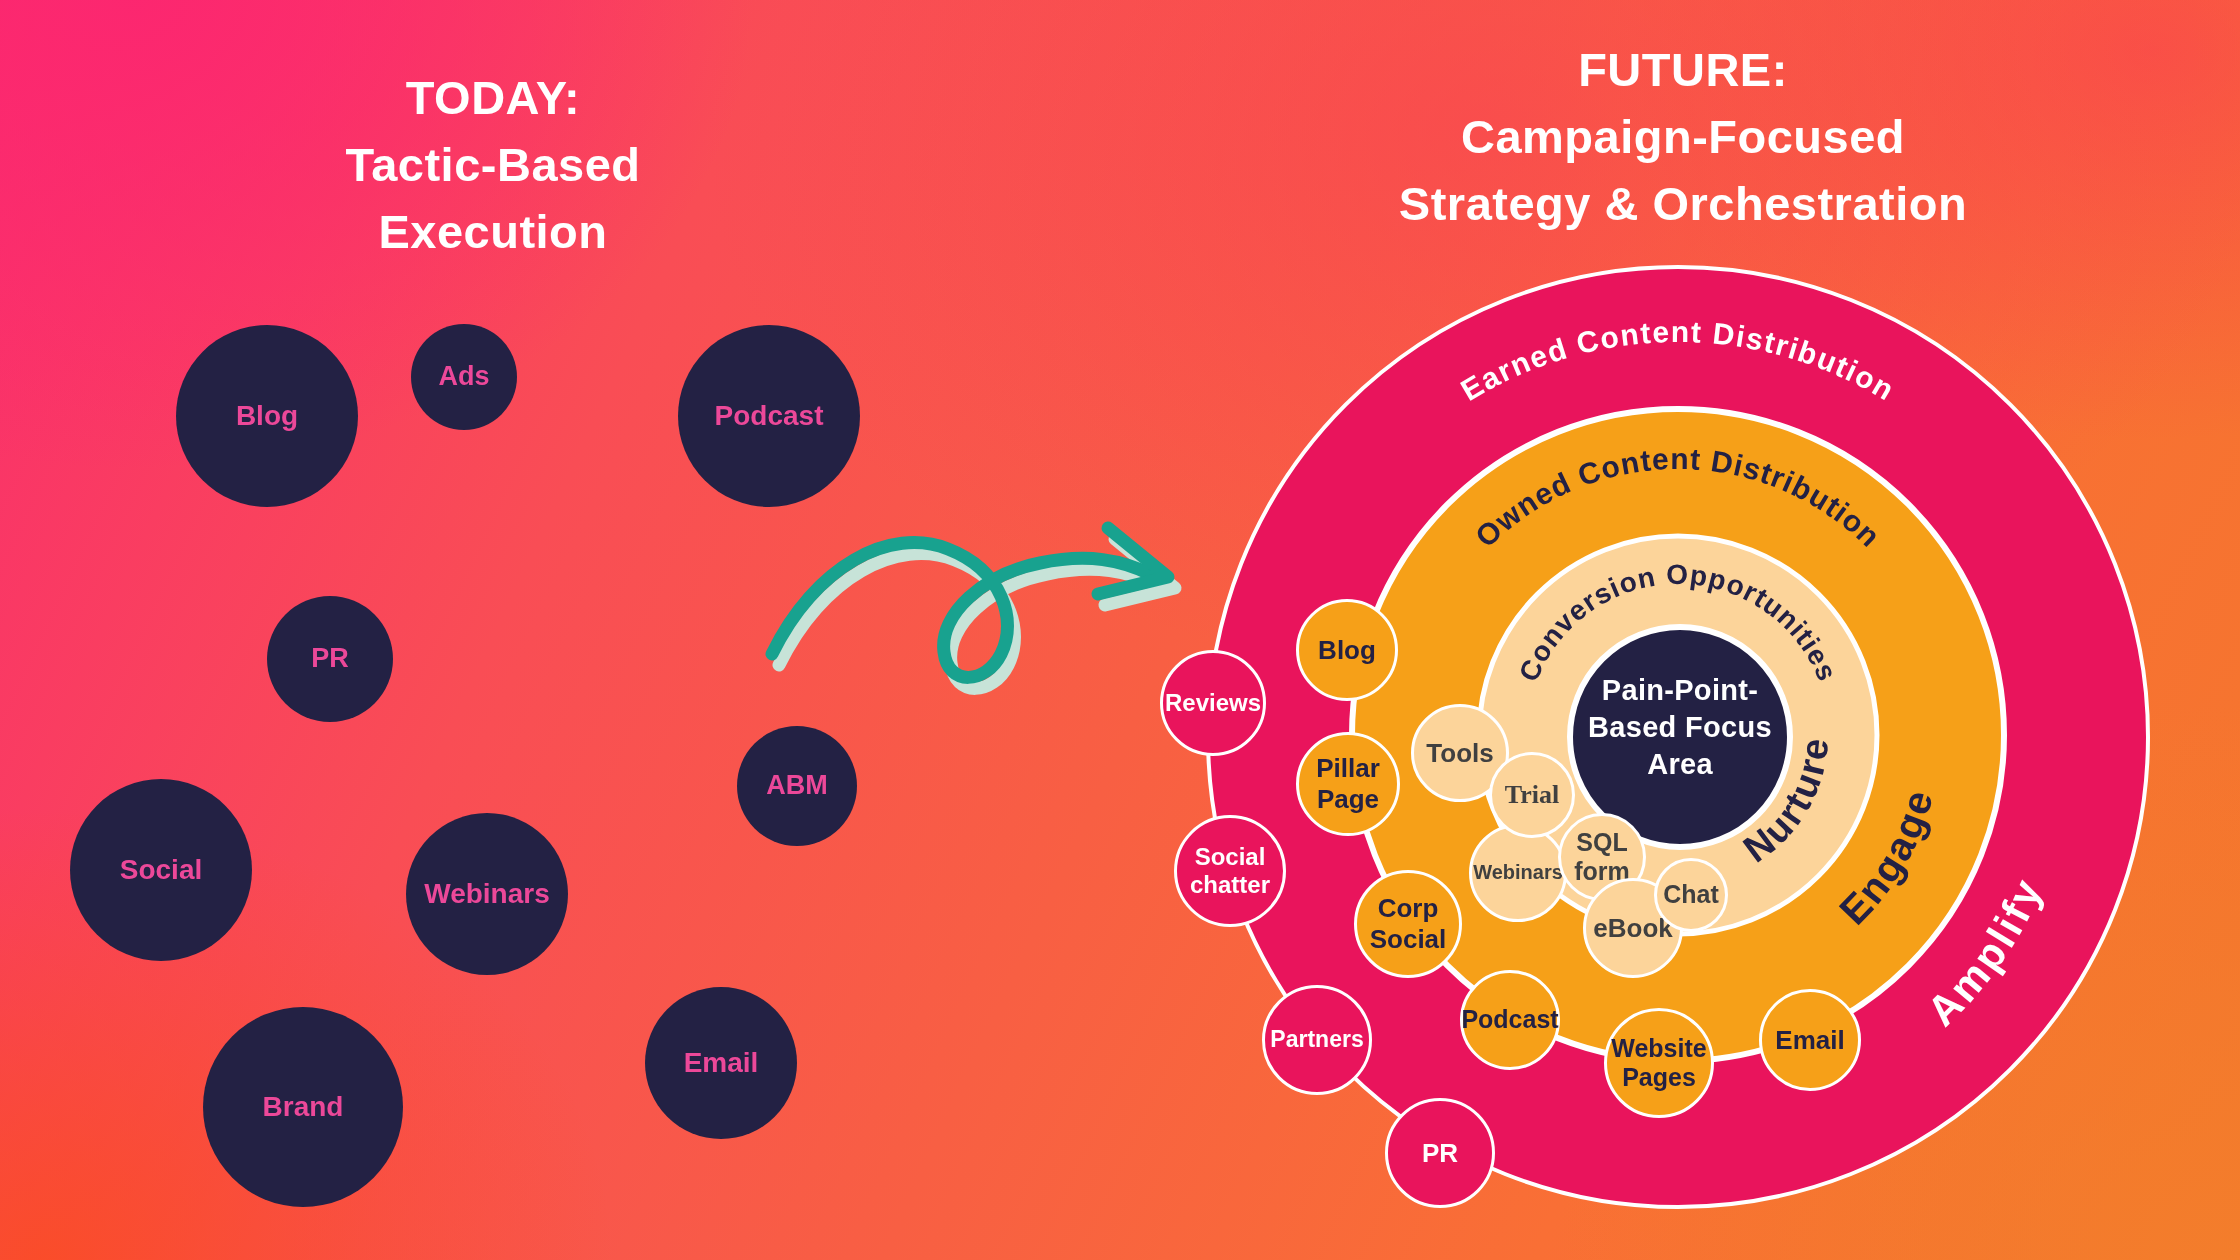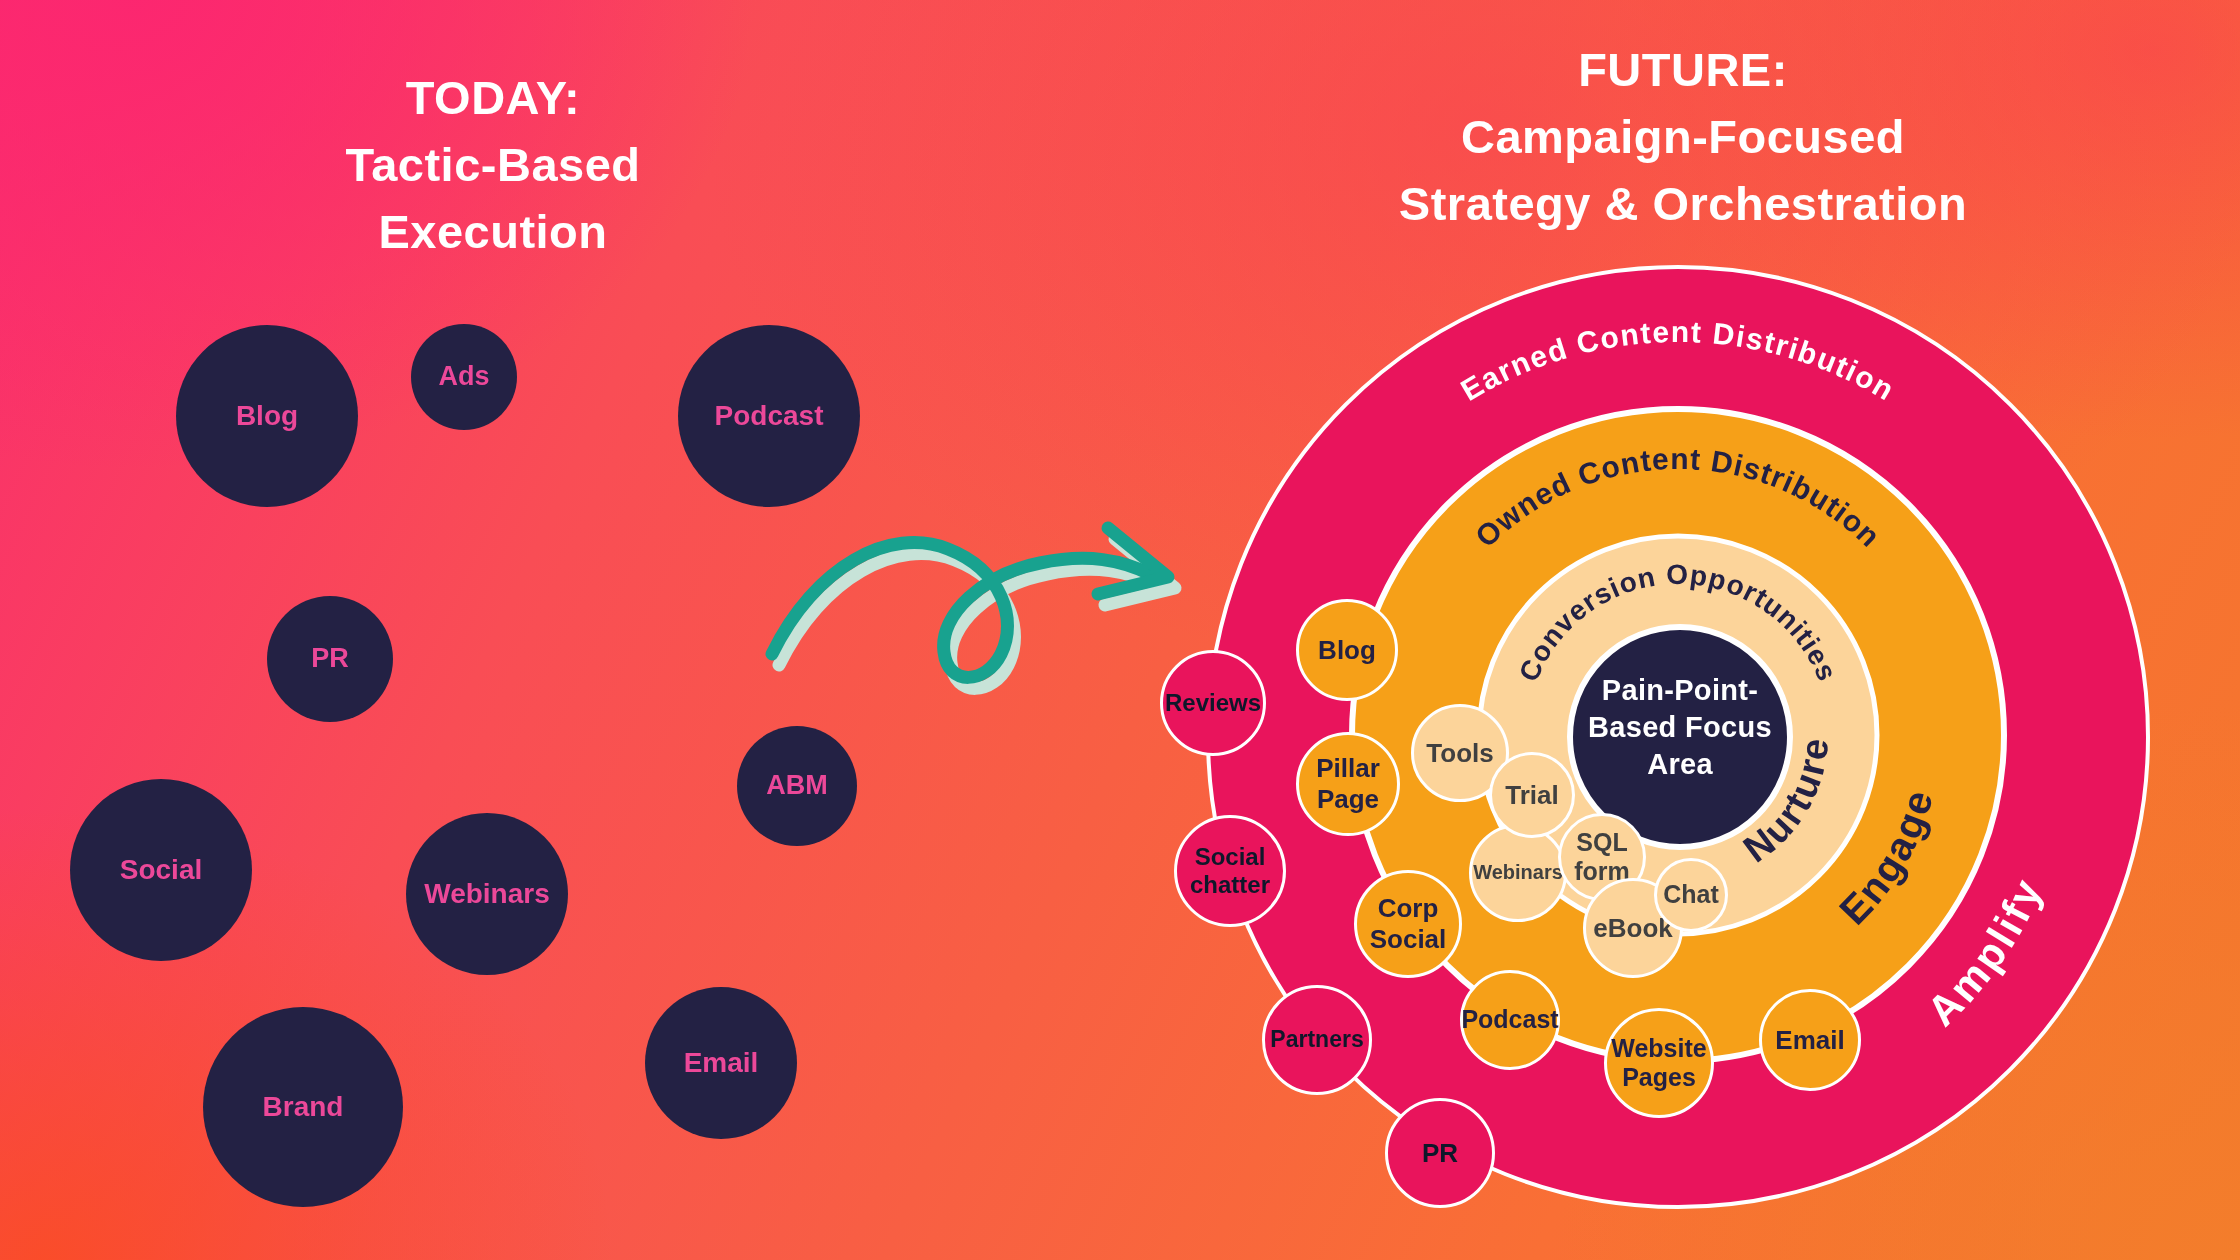--- a/index.html
+++ b/index.html
@@ -27,21 +27,21 @@
     display:flex;align-items:center;justify-content:center;text-align:center;
     line-height:1.3;padding:0 14px;box-sizing:border-box;
   }
   .node{
     position:absolute;border-radius:50%;
     border:3px solid #fff;
     display:flex;align-items:center;justify-content:center;text-align:center;
     font-weight:700;line-height:1.18;box-sizing:border-box;padding:0 8px;
     z-index:3;
   }
-  .node.pink{background:#e9145c;color:#0f172a;}
+  .node.pink{background:#e9145c;color:#ffffff;}
   .node.orange{background:#f6a018;color:#232144;}
   .node.tan{background:#fcd49a;color:#404040;}
   .core-label{
     z-index:3;color:#fff;font-weight:800;text-align:center;
     font-size:29px;line-height:1.28;letter-spacing:.3px;
   }
   svg{position:absolute;left:0;top:0;z-index:1;}
   svg text{font-family:"Liberation Sans","DejaVu Sans",sans-serif;font-weight:700;}
 </style>
 </head>
@@ -126,18 +126,18 @@
 
   <div class="node orange" style="left:1296px;top:599px;width:102px;height:102px;font-size:26px;">Blog</div>
   <div class="node orange" style="left:1296px;top:732px;width:104px;height:104px;font-size:26px;">Pillar Page</div>
   <div class="node orange" style="left:1354px;top:870px;width:108px;height:108px;font-size:26px;">Corp Social</div>
   <div class="node orange" style="left:1460px;top:970px;width:100px;height:100px;font-size:25px;">Podcast</div>
   <div class="node orange" style="left:1604px;top:1008px;width:110px;height:110px;font-size:25px;">Website Pages</div>
   <div class="node orange" style="left:1759px;top:989px;width:102px;height:102px;font-size:26px;">Email</div>
 
   <div class="node tan" style="left:1411px;top:704px;width:98px;height:98px;font-size:26px;">Tools</div>
   <div class="node tan" style="left:1469px;top:824px;width:98px;height:98px;font-size:20px;">Webinars</div>
-  <div class="node tan" style="left:1489px;top:752px;width:86px;height:86px;font-size:26px;">Trial</div>
+  <div class="node tan" style="left:1489px;top:752px;width:86px;height:86px;font-size:26px;font-family:Liberation Serif, serif;">Trial</div>
   <div class="node tan" style="left:1558px;top:813px;width:88px;height:88px;font-size:25px;">SQL form</div>
   <div class="node tan" style="left:1583px;top:878px;width:100px;height:100px;font-size:26px;">eBook</div>
   <div class="node tan" style="left:1654px;top:858px;width:74px;height:74px;font-size:25px;">Chat</div>
 
 </div>
 
 </body></html>

